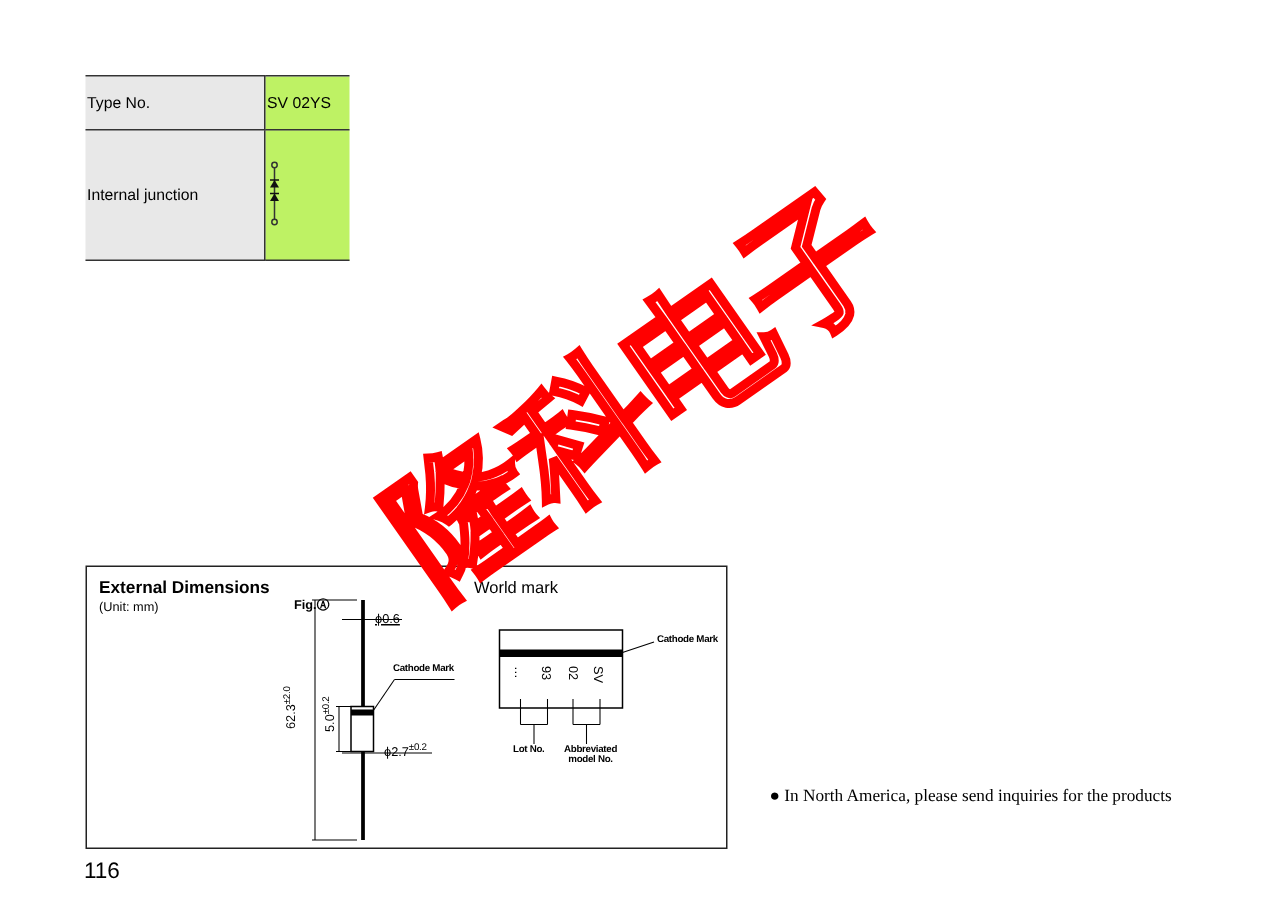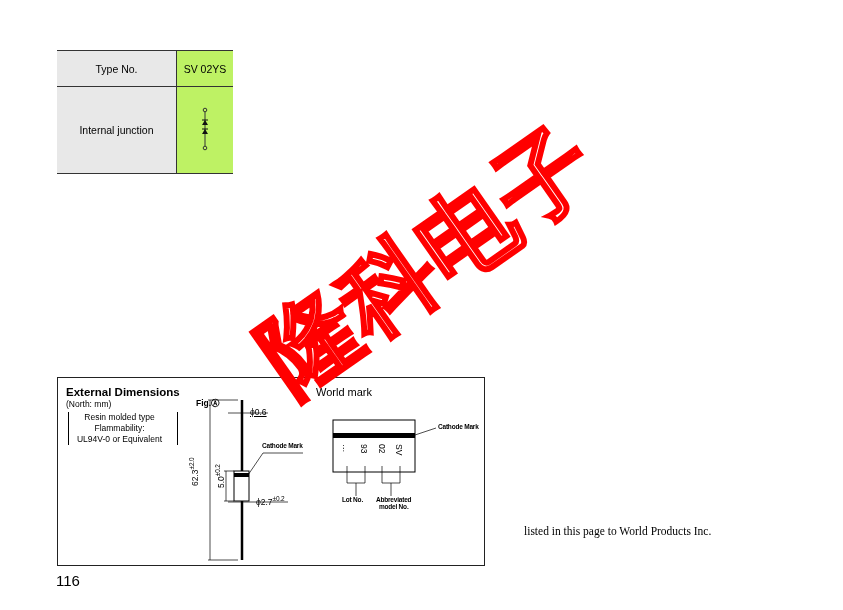--- a/index.html
+++ b/index.html
@@ -1,18 +1,18 @@
 <!DOCTYPE html>
 <html><head>
 <meta charset="utf-8">
 <style>
   html, body { margin:0; padding:0; background:#fff; }
   body { width:843px; height:610px; position:relative; overflow:hidden; font-family:"Liberation Sans", sans-serif; color:#000; }
   .spec-table { position:absolute; left:57px; top:50px; width:176px; border-collapse:collapse; font-size:10.5px; }
-  .spec-table td { height:33px; text-align:center; }
+  .spec-table td { height:33px; text-align:left; }
   .spec-table tr.r1 td { border-top:1.5px solid #333; border-bottom:1.5px solid #333; }
   .spec-table tr.r2 td { height:84px; border-bottom:1.5px solid #333; }
   .spec-table td.lab { background:#e8e8e8; width:117px; border-right:1.5px solid #333; }
   .spec-table td.val { background:#bef264; }
   .dim-box { position:absolute; left:57px; top:377px; width:428px; height:189px; border:1.3px solid #222; box-sizing:border-box;text-align:center; }
   .abs { position:absolute; }
   .title { font-weight:bold; font-size:11.5px; }
   .small { font-size:8.5px; }
   .tiny { font-size:6.5px; letter-spacing:-0.2px; }
   .note { position:absolute; left:513px; top:526px; font-family:"Liberation Serif", serif; font-size:11.5px; line-height:11px; }
@@ -40,26 +40,21 @@
             <line x1="2" y1="22" x2="8" y2="22" stroke="#111"></line>
         <circle cx="5" cy="41" r="1.8" fill="none" stroke="#333" stroke-width="1"></circle>
       </svg>
     </td>
   </tr>
 </tbody>
   </table>
 
 <div class="dim-box">
   <div class="abs title" style="left:8px;top:8px;">External Dimensions</div>
-  <div class="abs small" style="left:8px;top:21px;">(North: mm)</div>
-  <div class="abs small" style="left:10px;top:34px;line-height:11px;border-left:1px solid #000;border-right:1px solid #000;padding:0 10px 0 3px;width:95px;">
-    <div>Resin molded type</div>
-    <div>Flammability:</div>
-    <div>UL94V-0 or Equivalent</div>
-  </div>
+  <div class="abs small" style="left:8px;top:21px;">(Unit: mm)</div>
   <div class="abs small" style="left:138px;top:20px;font-weight:bold;">Fig.Ⓐ</div>
 
   <svg class="abs" style="left:0;top:0;" width="428" height="189">
     <line x1="184" y1="22" x2="184" y2="182" stroke="#000" stroke-width="2.5"></line>
     <rect x="176" y="93" width="15" height="30" fill="#fff" stroke="#000"></rect>
     <rect x="176" y="95" width="15" height="4" fill="#000"></rect>
     <line x1="150" y1="22" x2="180" y2="22" stroke="#000" stroke-width="0.7"></line>
     <line x1="150" y1="182" x2="180" y2="182" stroke="#000" stroke-width="0.7"></line>
     <line x1="152" y1="22" x2="152" y2="182" stroke="#000" stroke-width="0.7"></line>
     <line x1="168" y1="93" x2="168" y2="123" stroke="#000" stroke-width="0.7"></line>
@@ -99,16 +94,16 @@
     <div>Abbreviated</div>
       <div>model No.</div>
   </div>
 </div>
 
 <svg class="stamp" width="843" height="610">
   <text x="435" y="290" fill="none" stroke="#ff0000" stroke-width="3" font-size="95" font-weight="bold" font-family="DejaVu Sans, sans-serif" text-anchor="middle" transform="rotate(-35 435 270)">隆科电子</text>
 </svg>
 
 <div class="note">
-  <div style="padding-left:11px;">listed in this page to World Products Inc.</div>
+  <div>● <span>In North America, please send inquiries for the products</span></div>
 </div>
 
 <div class="page-num">116</div>
 
 </body></html>

